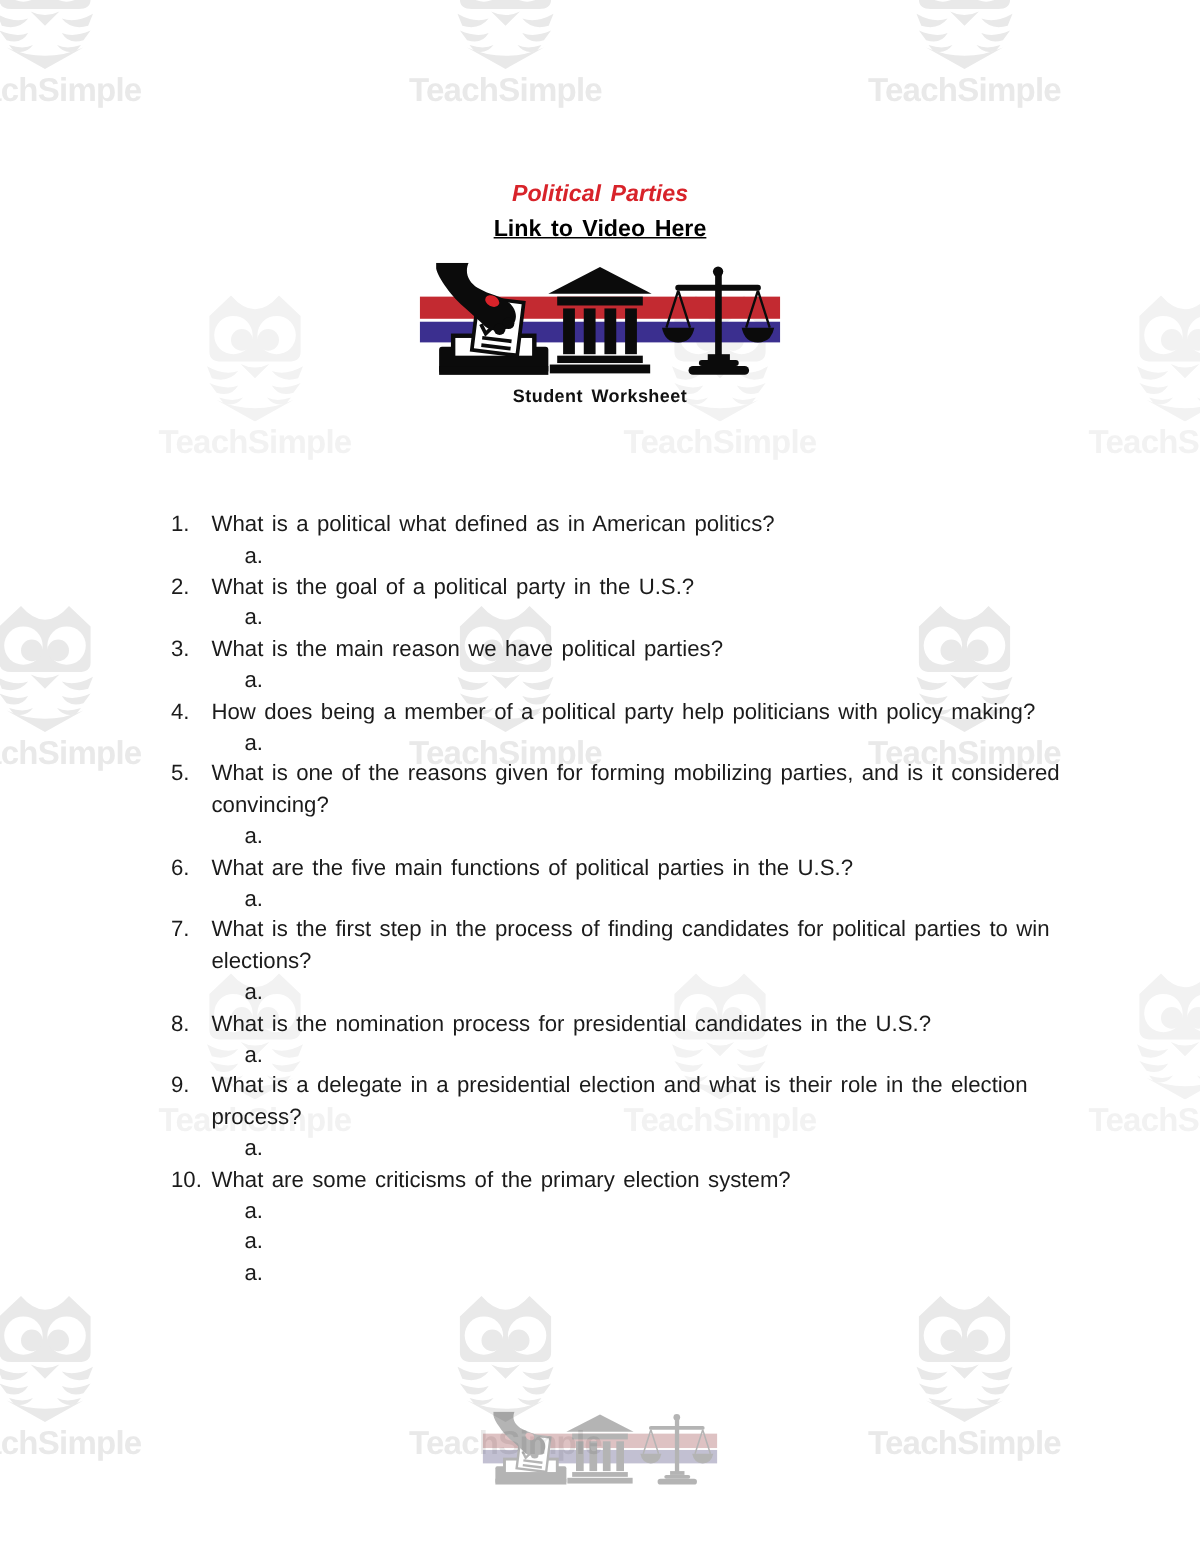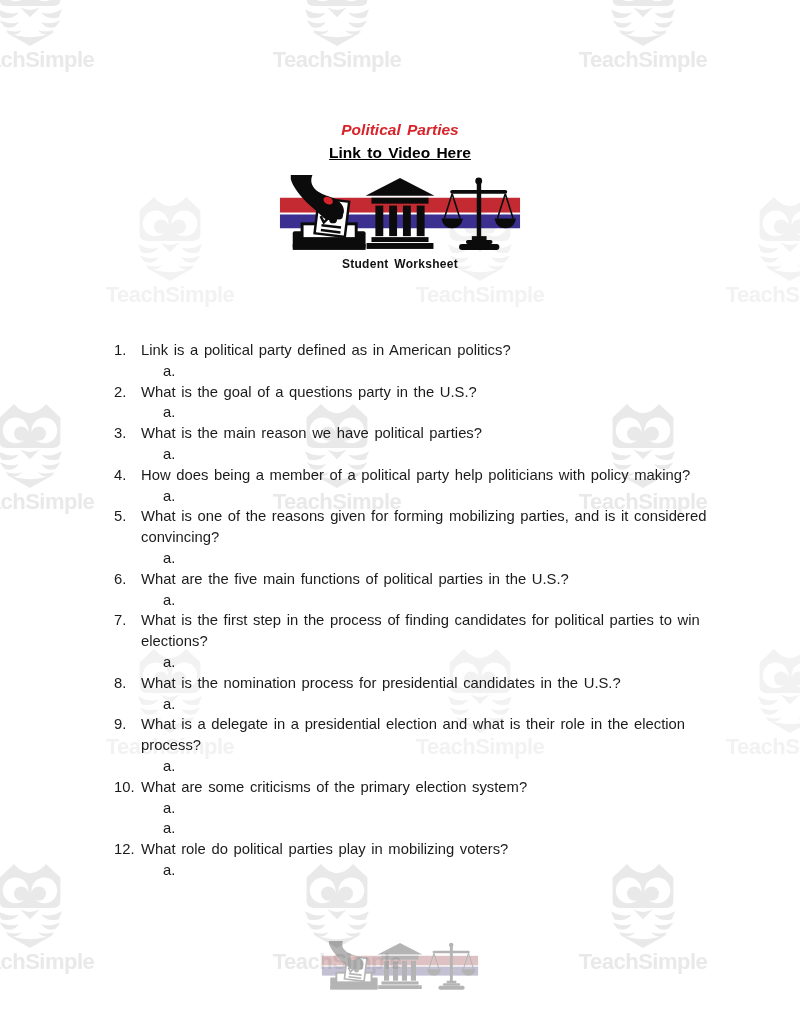--- a/index.html
+++ b/index.html
@@ -317,26 +317,26 @@
 
     <svg class="trio-top" viewBox="0 0 250 78">
       <use href="#trio"></use>
     </svg>
 
     <div class="section-heading">Student Worksheet</div>
 
     <div class="questions" id="questions">
         <div class="q-row">
           <span class="q-num">1.</span>
-          <span class="q-text">Link is a political party defined as in American politics?</span>
+          <span class="q-text">What is a political what defined as in American politics?</span>
         </div>
         <div class="q-sub">a.</div>
         <div class="q-row">
           <span class="q-num">2.</span>
-          <span class="q-text">What is the goal of a questions party in the U.S.?</span>
+          <span class="q-text">What is the goal of a political party in the U.S.?</span>
         </div>
         <div class="q-sub">a.</div>
         <div class="q-row">
           <span class="q-num">3.</span>
           <span class="q-text">What is the main reason we have political parties?</span>
         </div>
         <div class="q-sub">a.</div>
         <div class="q-row">
           <span class="q-num">4.</span>
           <span class="q-text">How does being a member of a political party help politicians with policy making?</span>
@@ -366,24 +366,20 @@
           <span class="q-num">9.</span>
           <span class="q-text">What is a delegate in a presidential election and what is their role in the election process?</span>
         </div>
         <div class="q-sub">a.</div>
         <div class="q-row">
           <span class="q-num">10.</span>
           <span class="q-text">What are some criticisms of the primary election system?</span>
         </div>
         <div class="q-sub">a.</div>
         <div class="q-sub">a.</div>
-        <div class="q-row">
-          <span class="q-num">12.</span>
-          <span class="q-text">What role do political parties play in mobilizing voters?</span>
-        </div>
         <div class="q-sub">a.</div>
       </div>
 
     <svg class="trio-bottom" viewBox="0 0 250 78">
       <use href="#trio"></use>
     </svg>
   </div>
 </div>
 
 </body></html>

